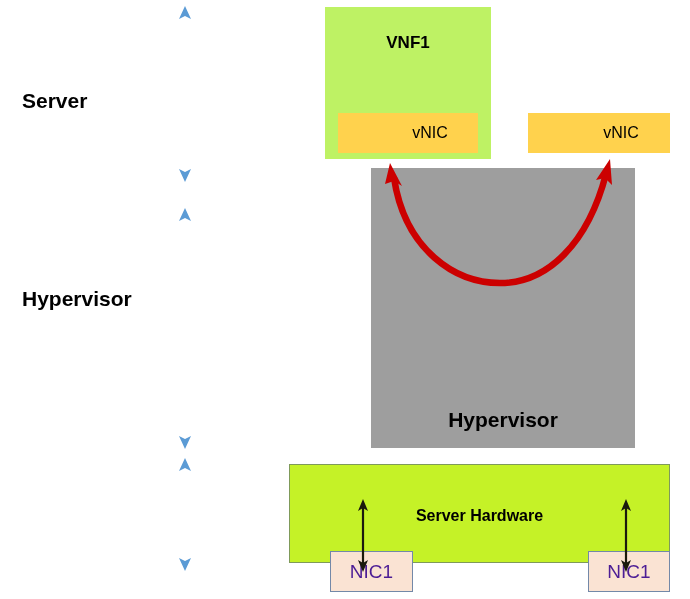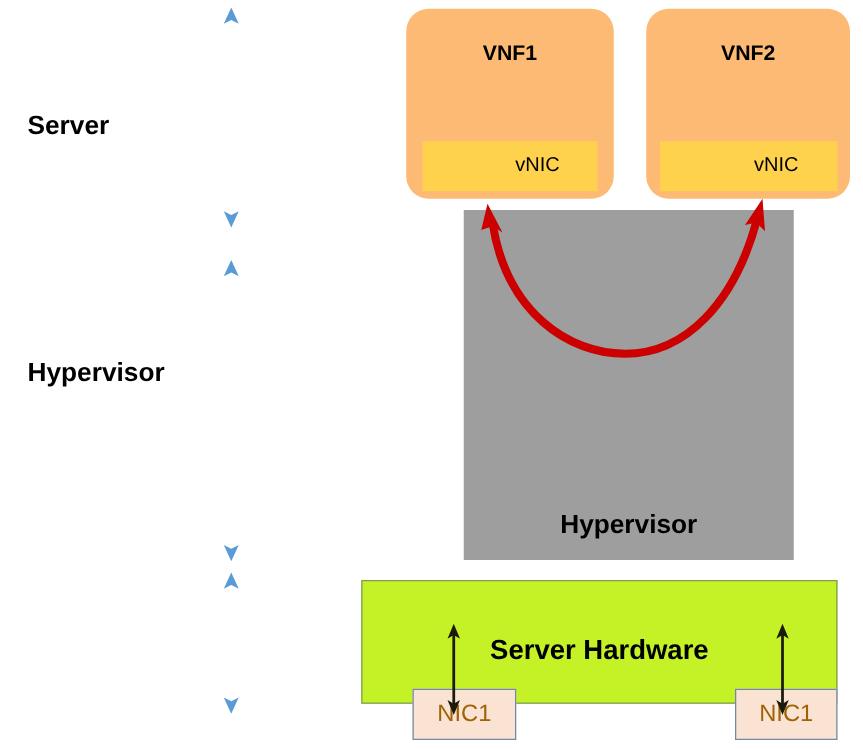--- a/index.html
+++ b/index.html
@@ -24,23 +24,22 @@
   #label-virtual{left:22px;top:90px;}
   #label-hypervisor{left:22px;top:288px;}
   #label-physical{left:22px;top:512px;}
 
   
   #scale-arrows{position:absolute;left:0;top:0;width:690px;height:599px;}
 
   
   .vnf-box{
     position:absolute;
-    background:#fdba74;
-    box-sizing:border-box;
-    border-radius:18px;
+    background:#bef264;
+    box-sizing:border-box;
   }
   #vnf1-box{left:325px;top:7px;width:166px;height:152px;}
   #vnf2-box{left:517px;top:7px;width:163px;height:152px;}
   .vnf-title{
     position:absolute;
     left:0;right:0;top:26px;
     text-align:center;
     font-size:17px;
     font-weight:bold;
     color:#000000;
@@ -80,34 +79,34 @@
     position:absolute;
     left:289px;top:464px;width:381px;height:99px;
     background:#c5f227;
     border:1px solid #7f9a5a;
     box-sizing:border-box;
   }
   #server-hw-label{
     position:absolute;
     left:0;right:0;top:42px;
     text-align:center;
-    font-size:22px;
+    font-size:16px;
     font-weight:bold;
     color:#000000;
   }
   .nic-box{
     position:absolute;
     background:#fae3d3;
     border:1px solid #7388a8;
     box-sizing:border-box;
     display:flex;
     align-items:center;
     justify-content:center;
     font-size:19px;
-    color:#a16207;
+    color:#4c1d95;
   }
   #nic-left-box{left:330px;top:551px;width:83px;height:41px;}
   #nic-right-box{left:588px;top:551px;width:82px;height:41px;}
 
   
   #overlay-arrows{position:absolute;left:0;top:0;width:690px;height:599px;pointer-events:none;}
   #red-arrow-svg{position:absolute;left:0;top:0;width:690px;height:599px;pointer-events:none;}
 </style>
 </head>
 <body>
@@ -164,23 +163,20 @@
   <div id="hypervisor-box">
 
     <div id="hypervisor-caption">Hypervisor</div>
   </div>
 
   <div class="vnf-box" id="vnf1-box">
     <div class="vnf-title">VNF1</div>
   </div>
   <div class="vnic-box" id="vnic1-box">vNIC</div>
 
-  <div class="vnf-box" id="vnf2-box">
-    <div class="vnf-title">VNF2</div>
-  </div>
   <div class="vnic-box" id="vnic2-box">vNIC</div>
 
   <svg id="red-arrow-svg" viewBox="0 0 690 599" xmlns="http://www.w3.org/2000/svg">
     <path d="M394 178 C 405 250, 455 283, 500 283 C 548 283, 588 243, 606 174" fill="none" stroke="#cc0000" stroke-width="6.5" stroke-linecap="butt"></path>
     <path d="M390 163 L402 186 L394 181 L385 184 Z" fill="#cc0000"></path>
     <path d="M610 159 L612 185 L605 178 L596 180 Z" fill="#cc0000"></path>
   </svg>
 
   <div id="server-hw-box">
     <div id="server-hw-label">Server Hardware</div>

